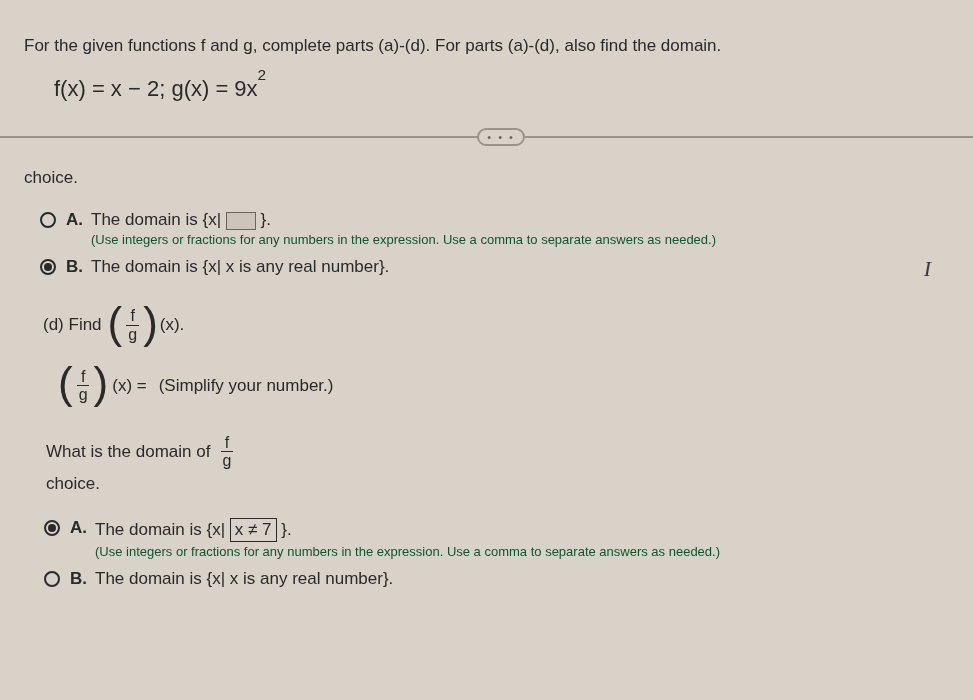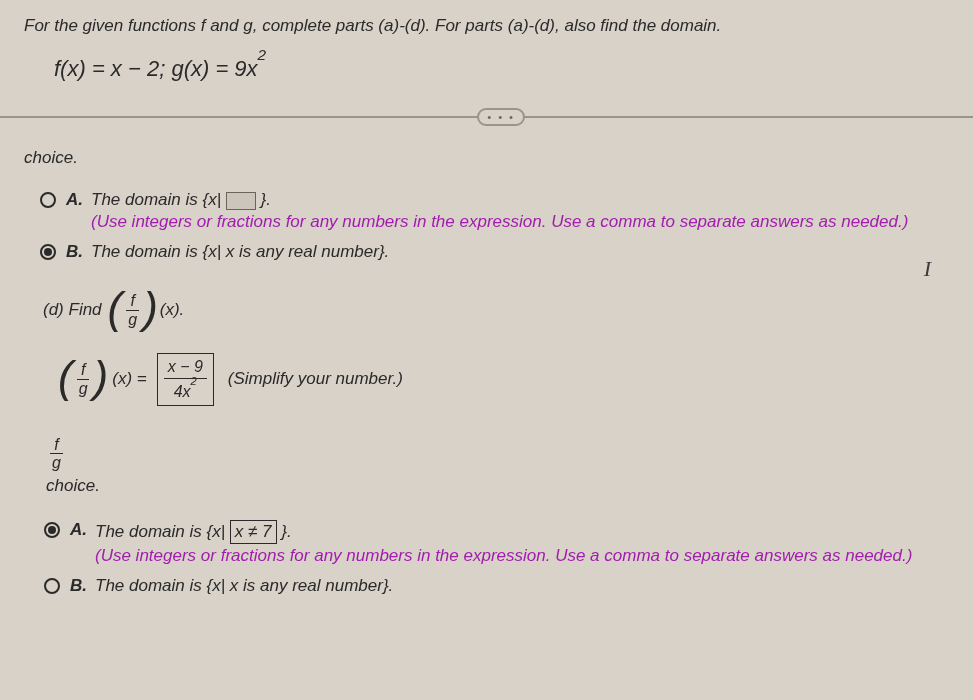--- a/index.html
+++ b/index.html
@@ -6,22 +6,21 @@
 body {
   width: 973px;
   height: 700px;
   background: #d8d2c8;
   font-family: Arial, sans-serif;
   color: #2a2a2a;
   position: relative;
   overflow: hidden;
 }
 .page {
-  padding: 16px 24px;
-  font-style: italic;
+  padding: 36px 24px;
 }
 .instruction {
   font-size: 17px;
   margin-bottom: 18px;
 }
 .functions {
   font-size: 22px;
   margin-left: 30px;
   margin-bottom: 24px;
 }
@@ -83,22 +82,22 @@
 .option-letter {
   font-weight: bold;
   font-size: 17px;
   margin-right: 8px;
 }
 .option-body {
   font-size: 17px;
   flex: 1;
 }
 .option-hint {
-  font-size: 17px;
-  color: #a21caf;
+  font-size: 13px;
+  color: #14532d;
   margin-top: 2px;
 }
 .input-box {
   display: inline-block;
   border: 1px solid #6a655c;
   background: #cbc5bb;
   width: 30px;
   height: 18px;
   vertical-align: middle;
 }
@@ -226,28 +225,25 @@
     </div>
 
     <div class="answer-row">
       <span class="big-paren">(</span>
       <span class="frac">
         <span class="num">f</span>
         <span class="den">g</span>
       </span>
       <span class="big-paren">)</span>
       <span style="margin:0 4px;">(x) =</span>
-      <span class="boxed-frac">
-        <span class="num">x − 9</span>
-        <span class="den"><span>4x</span><sup>2</sup></span>
-      </span>
       <span class="simplify">(Simplify your number.)</span>
     </div>
 
     <div class="domain-q">
+      <span style="margin-right:6px;">What is the domain of</span>
       <span class="frac">
         <span class="num">f</span>
         <span class="den">g</span>
       </span>
     </div>
     <div class="domain-q2">choice.</div>
 
     <div class="option-row">
       <div class="radio selected"></div>
       <div class="option-letter">A.</div>

